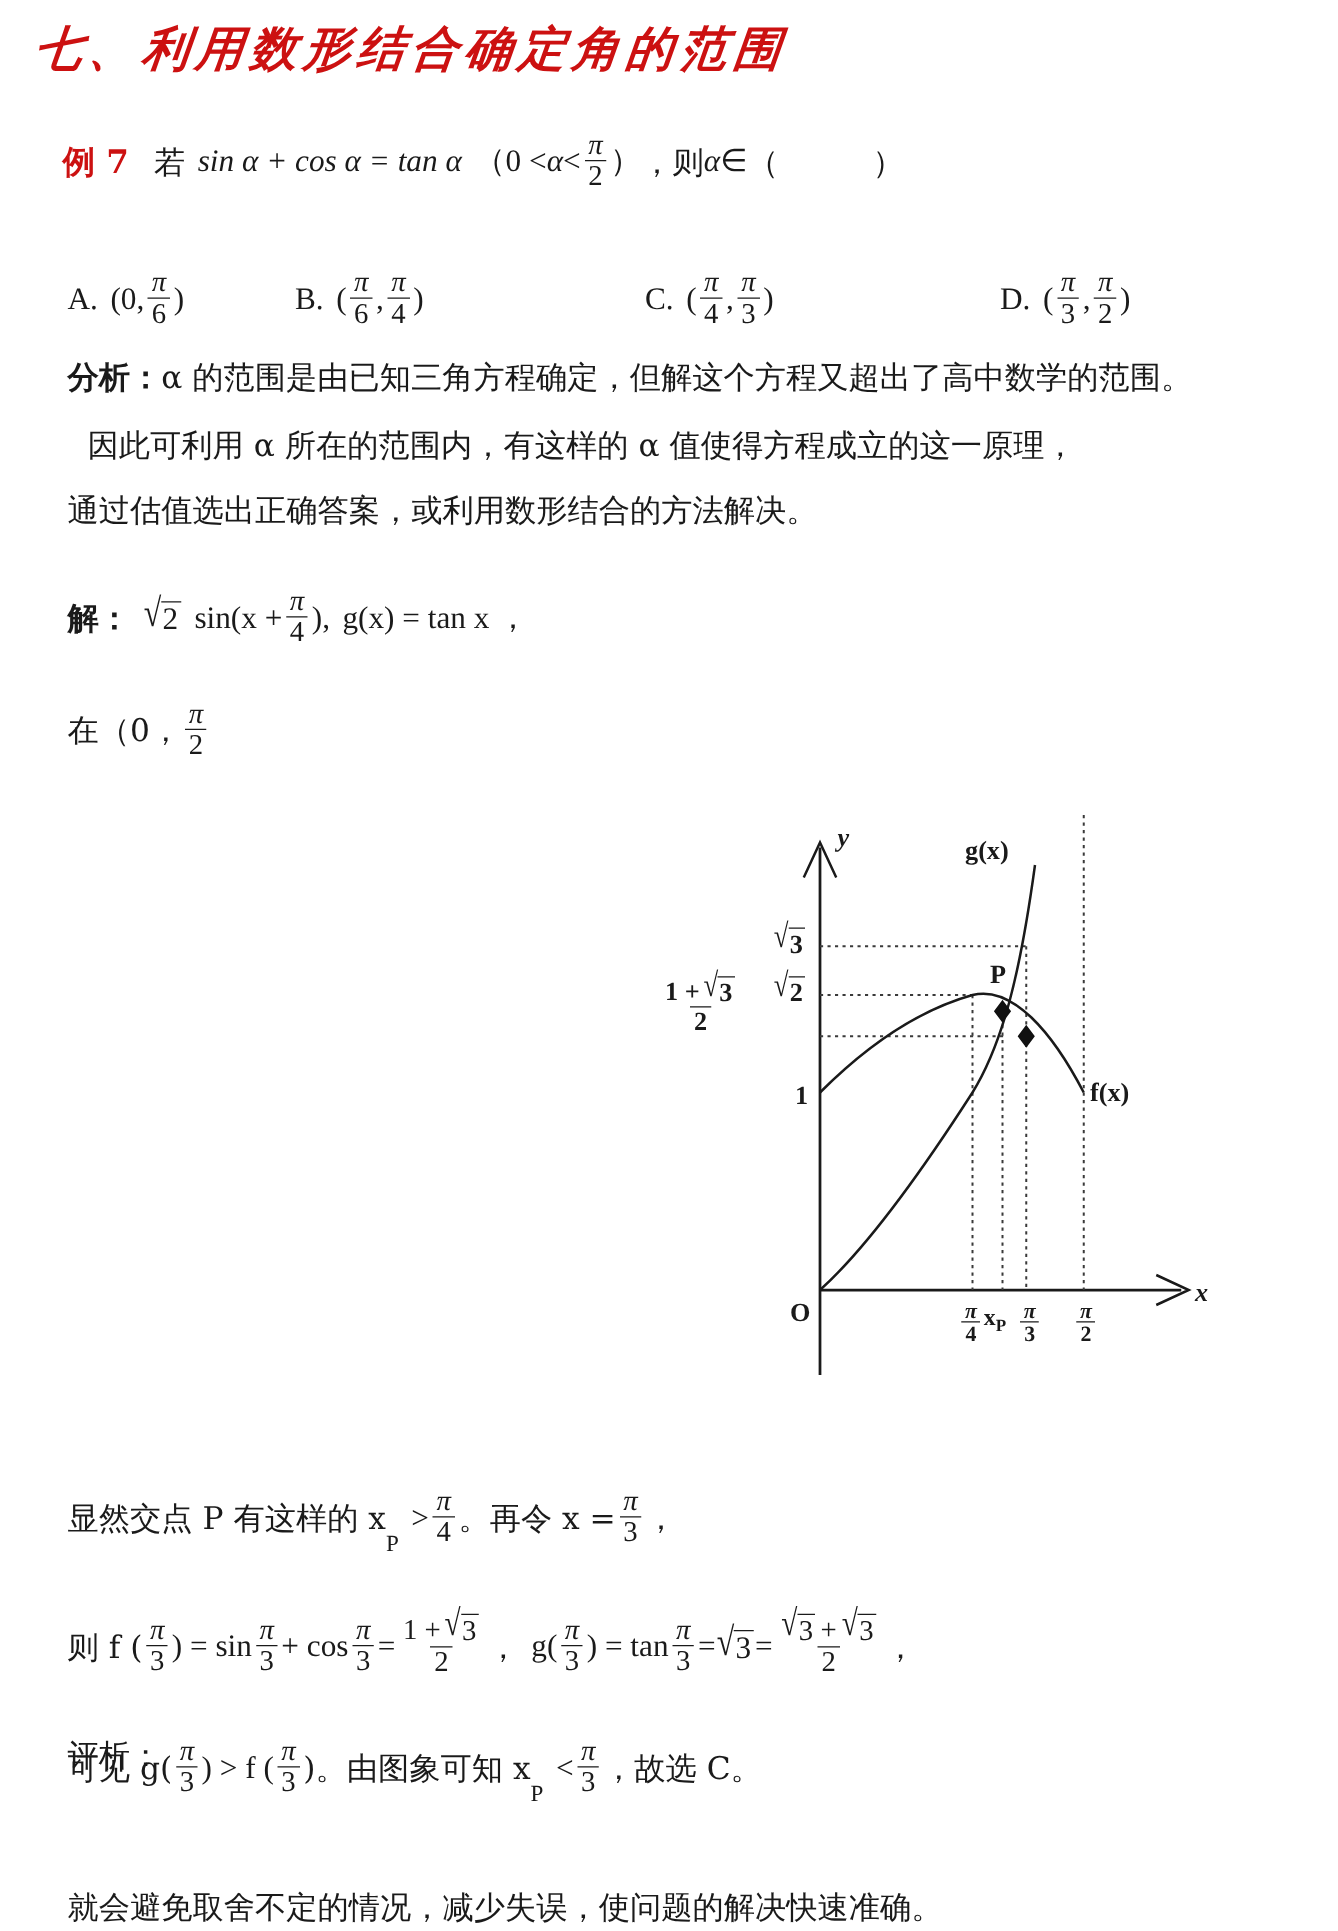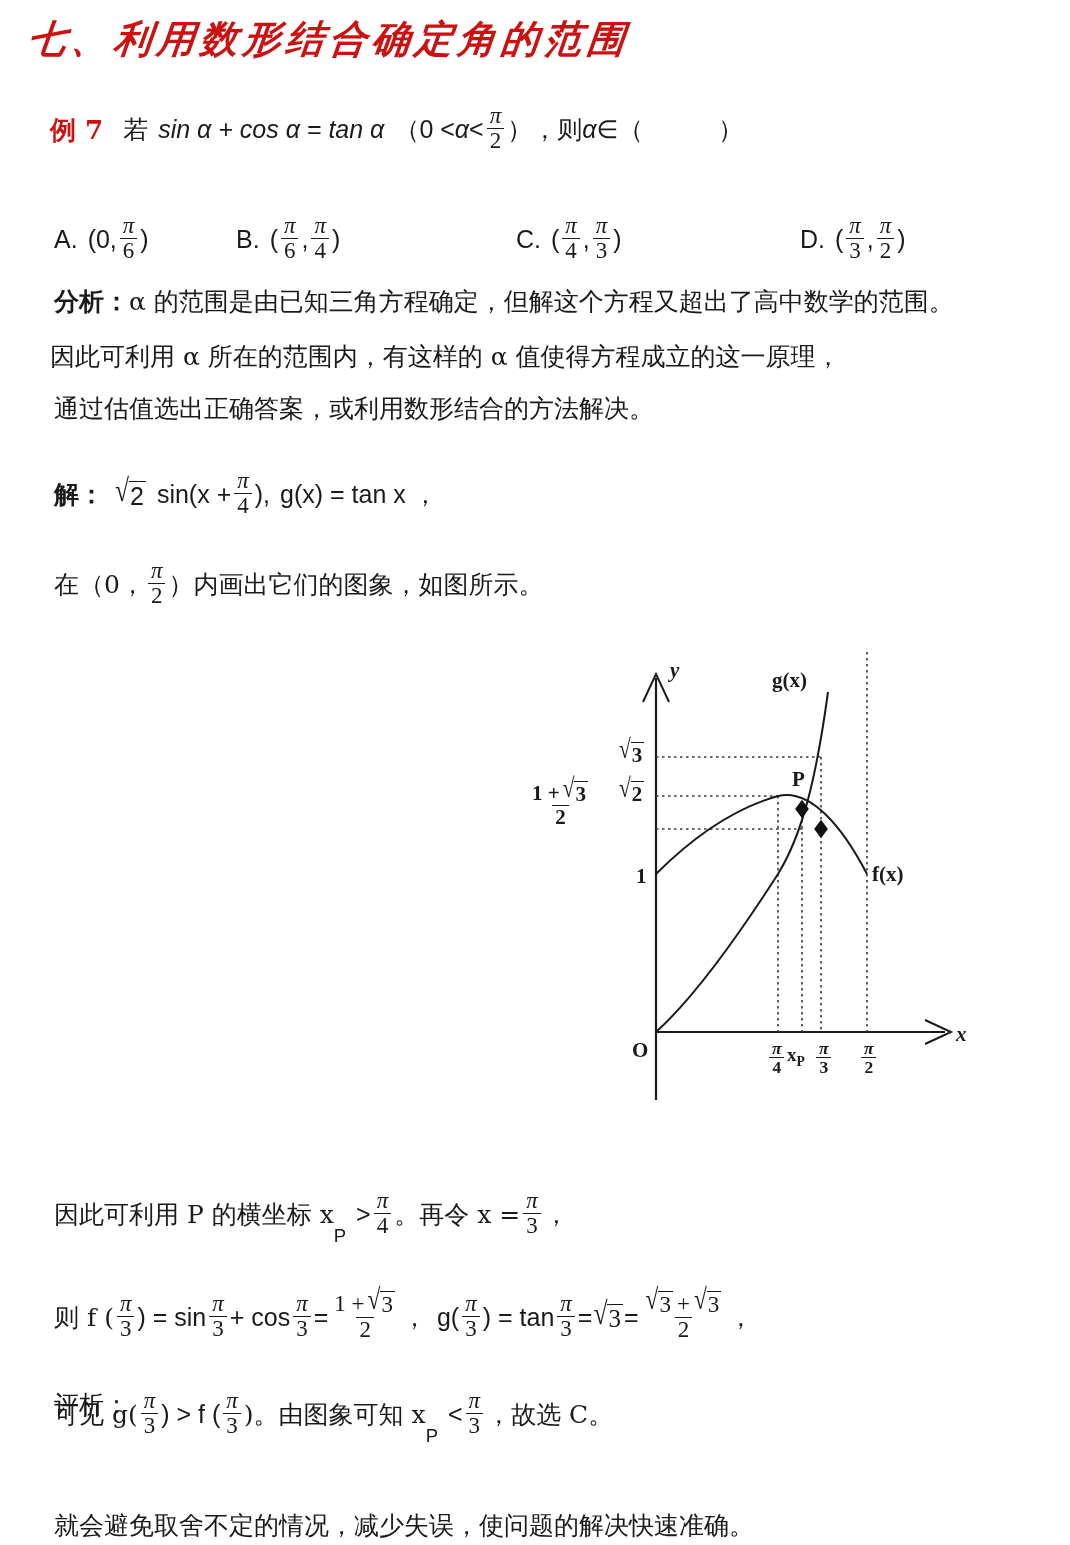--- a/index.html
+++ b/index.html
@@ -45,21 +45,21 @@
   .lbl-red {
     color: #cc1111;
     font-weight: bold;
     font-family: "DejaVu Serif", serif;
   }
   .bold-cjk {
     font-weight: bold;
     font-family: "DejaVu Serif", serif;
   }
   .math {
-    font-family: Liberation Sans, sans-serif;
+    font-family: Liberation Serif, serif;
   }
   .ital { font-style: italic; }
 
   
   .frac {
     display: inline-flex;
     flex-direction: column;
     align-items: center;
     justify-content: center;
     vertical-align: middle;
@@ -196,21 +196,21 @@
     <span class="num ital">π</span>
     <span class="den">2</span>
   </span>
   <span class="math">)</span>
 </div>
 
 <div class="row" style="left:54px; top:289px;">
   <span class="bold-cjk">分析：</span>
   <span class="cjk">α 的范围是由已知三角方程确定，但解这个方程又超出了高中数学的范围。</span>
 </div>
-<div class="row cjk" style="left:50px; top:344px;">因此可利用 α 所在的范围内，有这样的 α 值使得方程成立的这一原理，</div>
+<div class="row cjk" style="left:70px; top:344px;">因此可利用 α 所在的范围内，有这样的 α 值使得方程成立的这一原理，</div>
 <div class="row cjk" style="left:54px; top:396px;">通过估值选出正确答案，或利用数形结合的方法解决。</div>
 
 <div class="row" style="left:54px; top:470px;">
   <span class="bold-cjk">解：</span>
   <span class="spacer-sm"></span>
   <span class="rad">
     <span class="sign">√</span>
     <span class="body math">2</span>
   </span>
   <span class="spacer-sm"></span>
@@ -223,21 +223,20 @@
   <span class="spacer-sm"></span>
   <span class="math">g(x) = tan x ，</span>
 </div>
 
 <div class="row" style="left:54px; top:560px;">
   <span class="cjk">在（0，</span>
   <span class="frac">
     <span class="num ital">π</span>
     <span class="den">2</span>
   </span>
-  <span class="cjk">）内画出它们的图象，如图所示。</span>
 </div>
 
 <div id="figure">
   <svg width="500" height="480" viewBox="0 0 500 480">
 
     <line x1="146" y1="402" x2="435" y2="402" stroke="#1a1a1a" stroke-width="2.2"></line>
     <line x1="146" y1="48" x2="146" y2="470" stroke="#1a1a1a" stroke-width="2.2"></line>
 
     <path d="M133,72 L146,44 L159,72" fill="none" stroke="#1a1a1a" stroke-width="2"></path>
 
@@ -314,21 +313,21 @@
   </div>
   <div class="fig-label small" style="left:348px; top:410px;">
     <span class="frac">
       <span class="num ital">π</span>
       <span class="den">2</span>
     </span>
   </div>
 </div>
 
 <div class="row" style="left:54px; top:1190px;">
-  <span class="cjk">因此可利用 P 的横坐标 x</span>
+  <span class="cjk">显然交点 P 有这样的 x</span>
   <span class="math" style="font-size:0.74em; align-self:flex-end; position:relative; top:6px;">P</span>
   <span class="spacer-sm"></span>
   <span class="math">&gt;</span>
   <span class="frac">
     <span class="num ital">π</span>
     <span class="den">4</span>
   </span>
   <span class="cjk">。再令 x =</span>
   <span class="frac">
     <span class="num ital">π</span>

